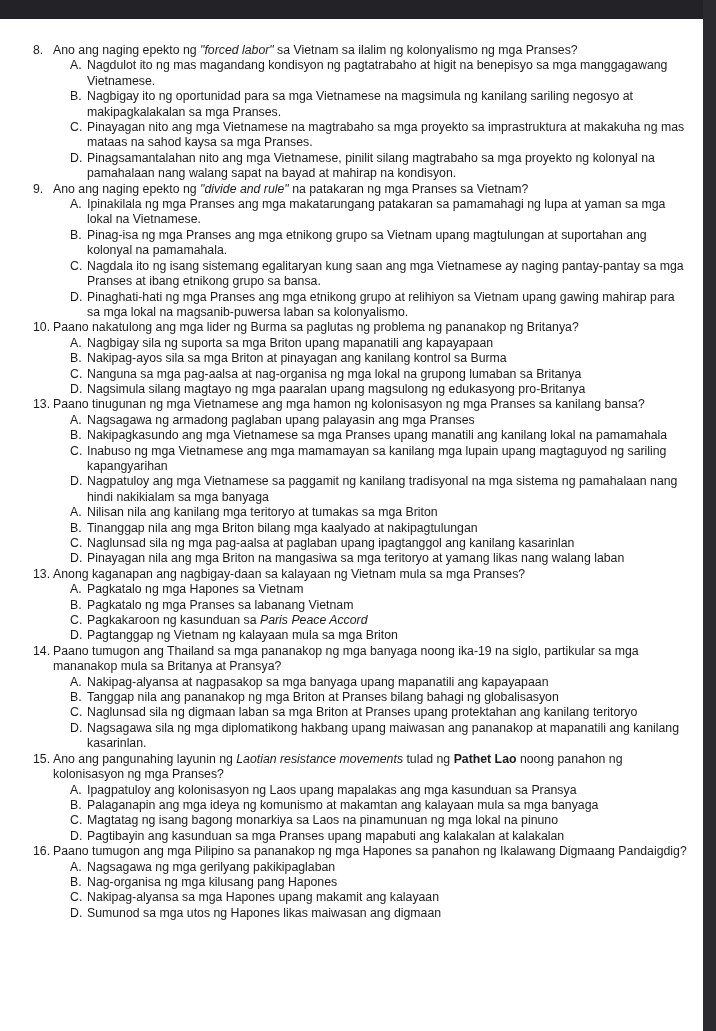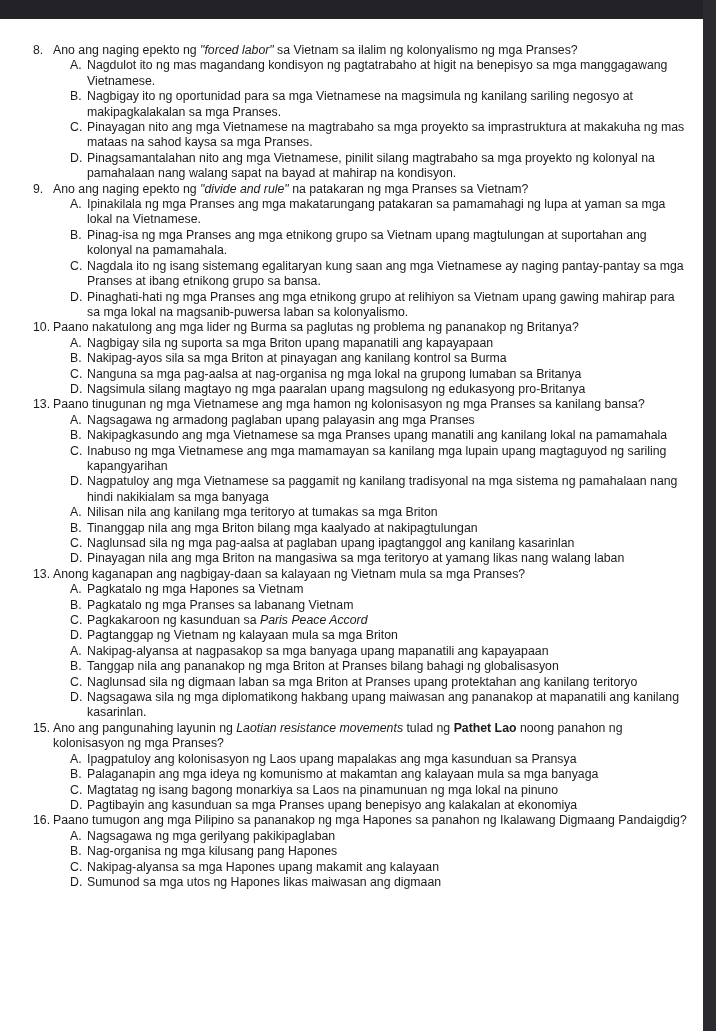--- a/index.html
+++ b/index.html
@@ -171,20 +171,24 @@
       </div>
       <div class="opt">
         <span class="oletter">C.</span>
         <div class="otext"><span>Pagkakaroon ng kasunduan sa </span><span class="seg-i">Paris Peace Accord</span></div>
       </div>
       <div class="opt">
         <span class="oletter">D.</span>
         <div class="otext"><span>Pagtanggap ng Vietnam ng kalayaan mula sa mga Briton</span></div>
       </div>
     </div>
+    <div class="question">
+      <span class="qnum">14.</span>
+      <div class="qtext"><span>Paano tumugon ang Thailand sa mga pananakop ng mga banyaga noong ika-19 na siglo, partikular sa mga mananakop mula sa Britanya at Pransya?</span></div>
+    </div>
     <div class="opts">
       <div class="opt">
         <span class="oletter">A.</span>
         <div class="otext"><span>Nakipag-alyansa at nagpasakop sa mga banyaga upang mapanatili ang kapayapaan</span></div>
       </div>
       <div class="opt">
         <span class="oletter">B.</span>
         <div class="otext"><span>Tanggap nila ang pananakop ng mga Briton at Pranses bilang bahagi ng globalisasyon</span></div>
       </div>
       <div class="opt">
@@ -208,21 +212,21 @@
       <div class="opt">
         <span class="oletter">B.</span>
         <div class="otext"><span>Palaganapin ang mga ideya ng komunismo at makamtan ang kalayaan mula sa mga banyaga</span></div>
       </div>
       <div class="opt">
         <span class="oletter">C.</span>
         <div class="otext"><span>Magtatag ng isang bagong monarkiya sa Laos na pinamunuan ng mga lokal na pinuno</span></div>
       </div>
       <div class="opt">
         <span class="oletter">D.</span>
-        <div class="otext"><span>Pagtibayin ang kasunduan sa mga Pranses upang benepisyo ang kalakalan at ekonomiya</span></div>
+        <div class="otext"><span>Pagtibayin ang kasunduan sa mga Pranses upang mapabuti ang kalakalan at kalakalan</span></div>
       </div>
     </div>
     <div class="question">
       <span class="qnum">16.</span>
       <div class="qtext"><span>Paano tumugon ang mga Pilipino sa pananakop ng mga Hapones sa panahon ng Ikalawang Digmaang Pandaigdig?</span></div>
     </div>
     <div class="opts">
       <div class="opt">
         <span class="oletter">A.</span>
         <div class="otext"><span>Nagsagawa ng mga gerilyang pakikipaglaban</span></div>

